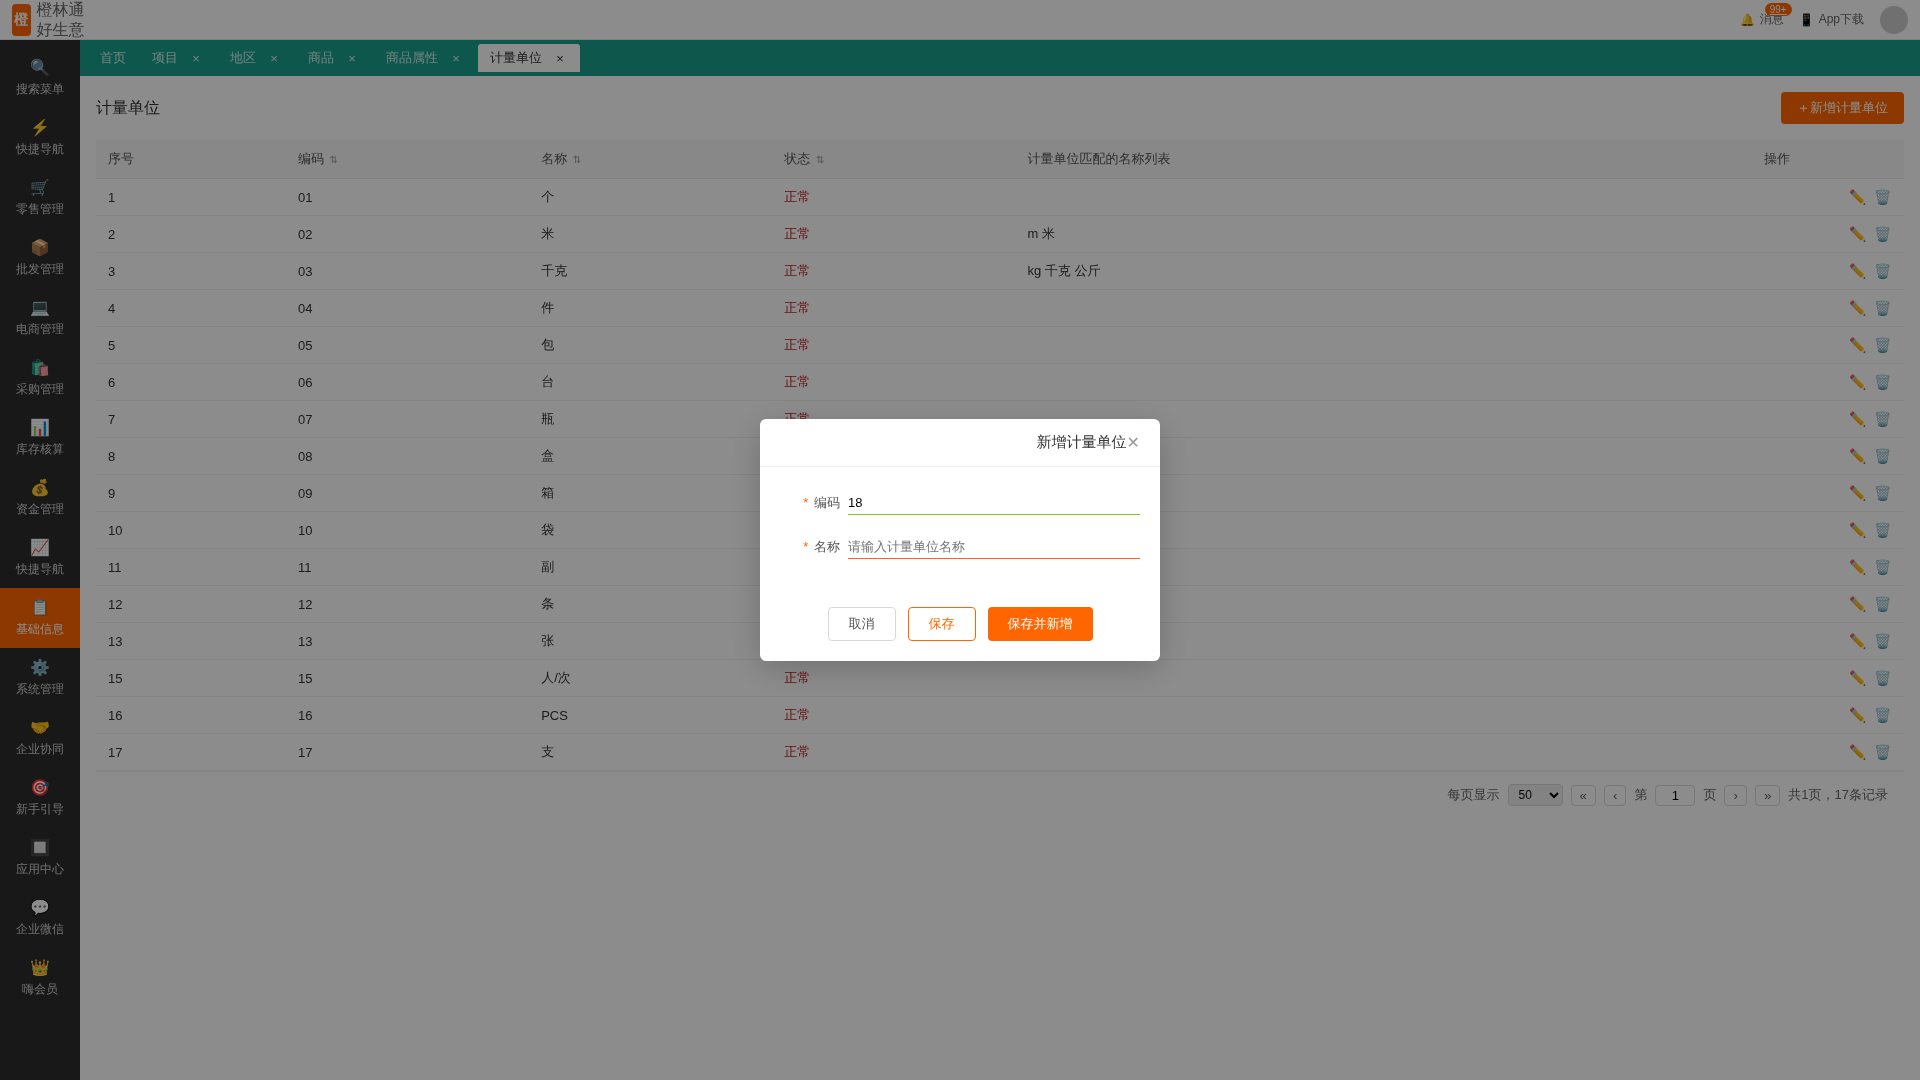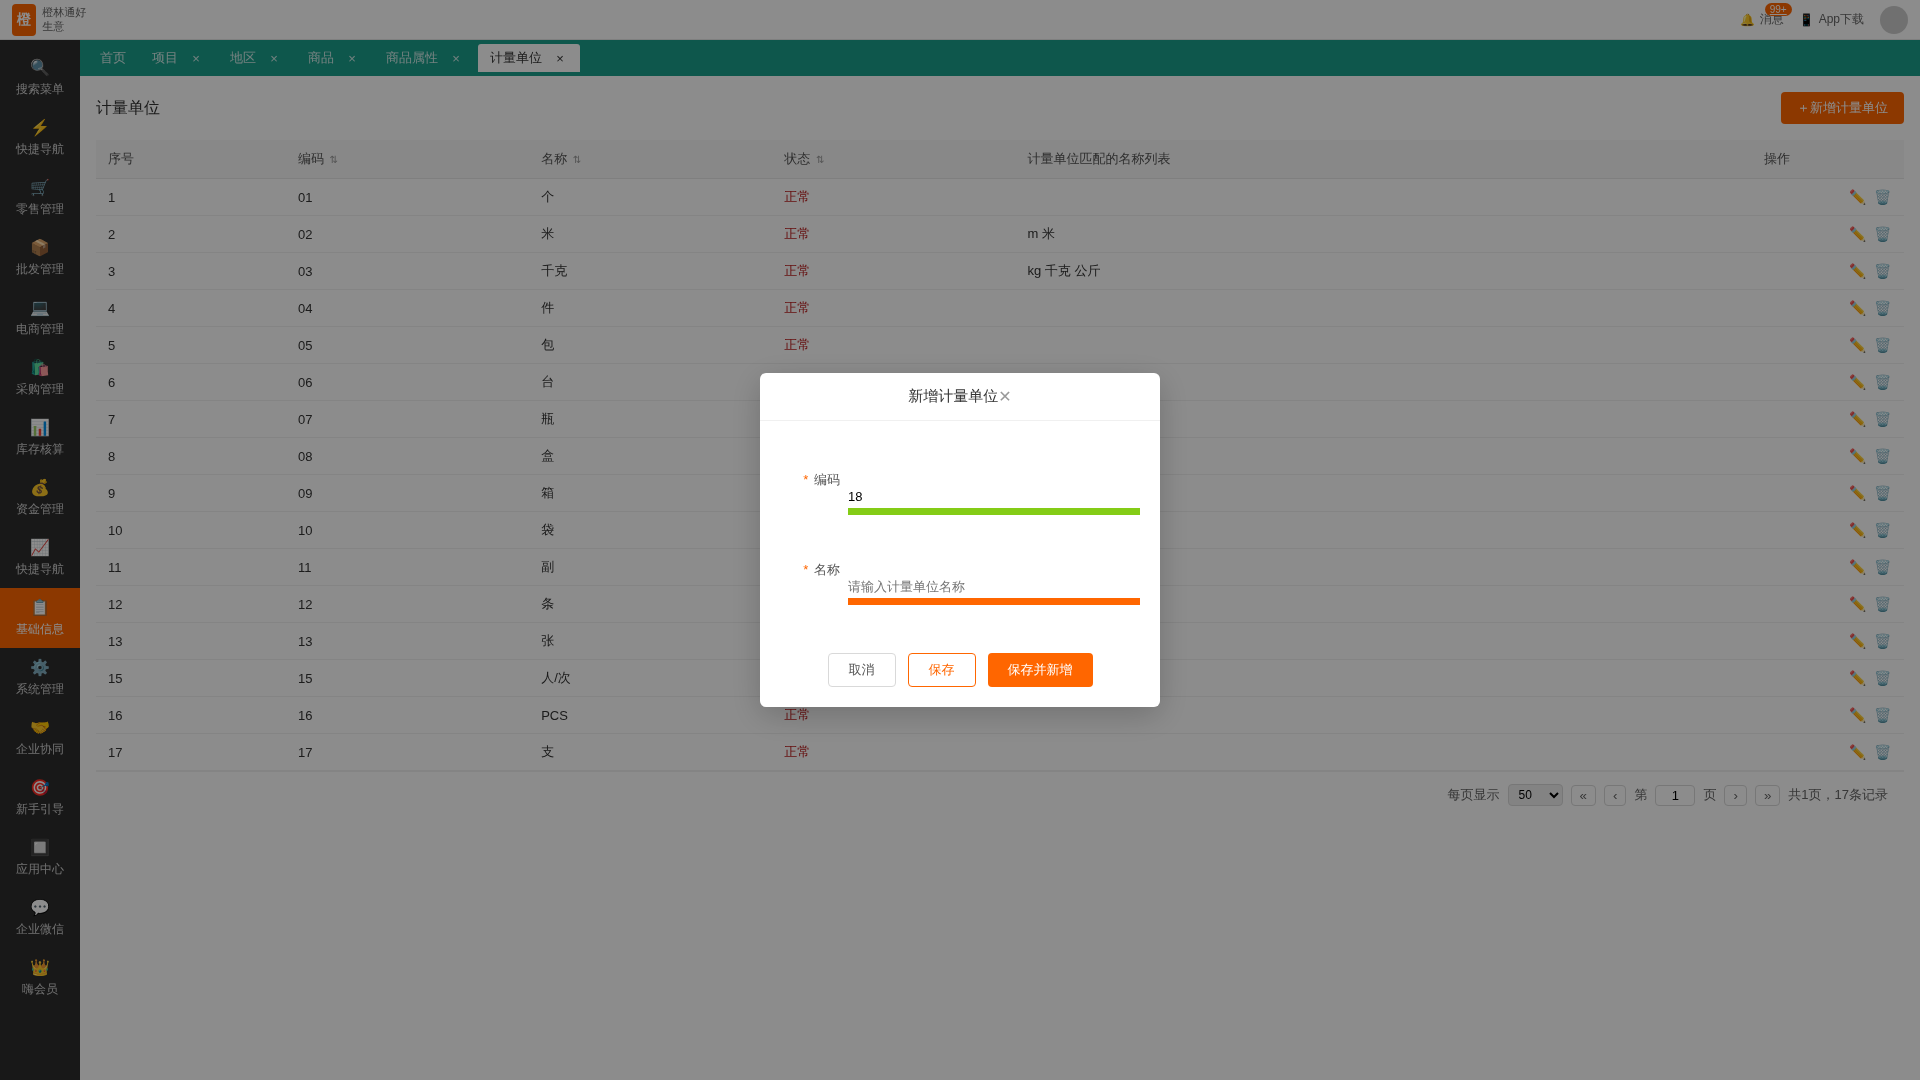--- a/index.html
+++ b/index.html
@@ -3,21 +3,21 @@
   <meta charset="utf-8">
   <style>
     * { box-sizing: border-box; margin: 0; padding: 0; }
     body { font-family: 'Microsoft YaHei', Arial, sans-serif; font-size: 13px; background: #f0f2f5; color: #333; height: 1080px; width: 1920px; overflow: hidden; display: flex; flex-direction: column; }
 
     
     .top-bar { height: 40px; background: #fff; display: flex; align-items: center; padding: 0 12px; border-bottom: 1px solid #e8e8e8; justify-content: space-between; }
     .top-bar-left { display: flex; align-items: center; gap: 8px; }
     .logo-area { display: flex; align-items: center; gap: 6px; width: 80px; }
     .logo-icon { width: 32px; height: 32px; background: #f60; border-radius: 4px; display: flex; align-items: center; justify-content: center; color: #fff; font-weight: bold; font-size: 14px; }
-    .logo-text { font-size: 11px; color: #666; line-height: 1.2; }
+    .logo-text { font-size: 16px; color: #666; line-height: 1.2; }
     .top-bar-right { display: flex; align-items: center; gap: 16px; }
     .notification-btn { display: flex; align-items: center; gap: 4px; font-size: 12px; color: #666; cursor: pointer; position: relative; }
     .badge { background: #f60; color: #fff; border-radius: 10px; padding: 1px 5px; font-size: 10px; position: absolute; top: -8px; right: -8px; text-decoration: underline; }
     .app-download { display: flex; align-items: center; gap: 4px; font-size: 12px; color: #666; cursor: pointer; }
     .avatar { width: 28px; height: 28px; background: #ccc; border-radius: 50%; }
 
     
     .main-layout { display: flex; flex: 1; overflow: hidden; }
 
     
@@ -56,28 +56,28 @@
     .pagination-bar { display: flex; align-items: center; justify-content: flex-end; padding: 12px 16px; gap: 8px; font-size: 13px; color: #666; border-top: 1px solid #f0f0f0; }
     .page-size-select { border: 1px solid #d9d9d9; border-radius: 4px; padding: 2px 6px; font-size: 12px; }
     .page-nav-btn { border: 1px solid #d9d9d9; background: #fff; padding: 2px 8px; border-radius: 4px; cursor: pointer; color: #666; }
     .page-input { border: 1px solid #d9d9d9; border-radius: 4px; width: 40px; text-align: center; padding: 2px 4px; font-size: 13px; }
 
     
     .overlay { position: fixed; top: 0; left: 0; width: 1920px; height: 1080px; background: rgba(0,0,0,0.45); z-index: 100; display: flex; align-items: center; justify-content: center; }
 
     
     .modal { background: #fff; border-radius: 6px; width: 400px; box-shadow: 0 8px 32px rgba(0,0,0,0.2); }
-    .modal-header { display: flex; align-items: center; justify-content: center; padding: 14px 20px; border-bottom: 1px solid #f0f0f0; }
+    .modal-header { display: flex; align-items: center; justify-content: flex-end; padding: 14px 20px; border-bottom: 1px solid #f0f0f0; }
     .modal-title { font-size: 15px; font-weight: 500; }
     .modal-close { cursor: pointer; color: #999; font-size: 16px; background: none; border: none; }
     .modal-body { padding: 24px 20px 16px; }
     .form-row { display: flex; align-items: center; margin-bottom: 20px; }
     .form-label { width: 60px; text-align: right; font-size: 13px; color: #555; margin-right: 8px; }
     .required-star { color: #f60; margin-right: 2px; }
-    .form-input { flex: 1; border: none; border-bottom: 7px solid #84cc16; padding: 4px 0; font-size: 13px; outline: none; margin-top: 40px; }
+    .form-input { flex: 1; border: none; border-bottom: 1px solid #84cc16; padding: 4px 0; font-size: 13px; outline: none; }
     .form-input.name-input { border-bottom-color: #f60; }
     .modal-footer { padding: 12px 20px 20px; display: flex; justify-content: center; gap: 12px; }
     .btn-cancel { border: 1px solid #d9d9d9; background: #fff; padding: 7px 20px; border-radius: 4px; cursor: pointer; font-size: 13px; color: #555; }
     .btn-save { border: 1px solid #f60; background: #fff; color: #f60; padding: 7px 20px; border-radius: 4px; cursor: pointer; font-size: 13px; }
     .btn-save-new { background: #f60; color: #fff; border: none; padding: 7px 20px; border-radius: 4px; cursor: pointer; font-size: 13px; }
   </style>
 </head>
 <body>
 
 <div class="top-bar">

